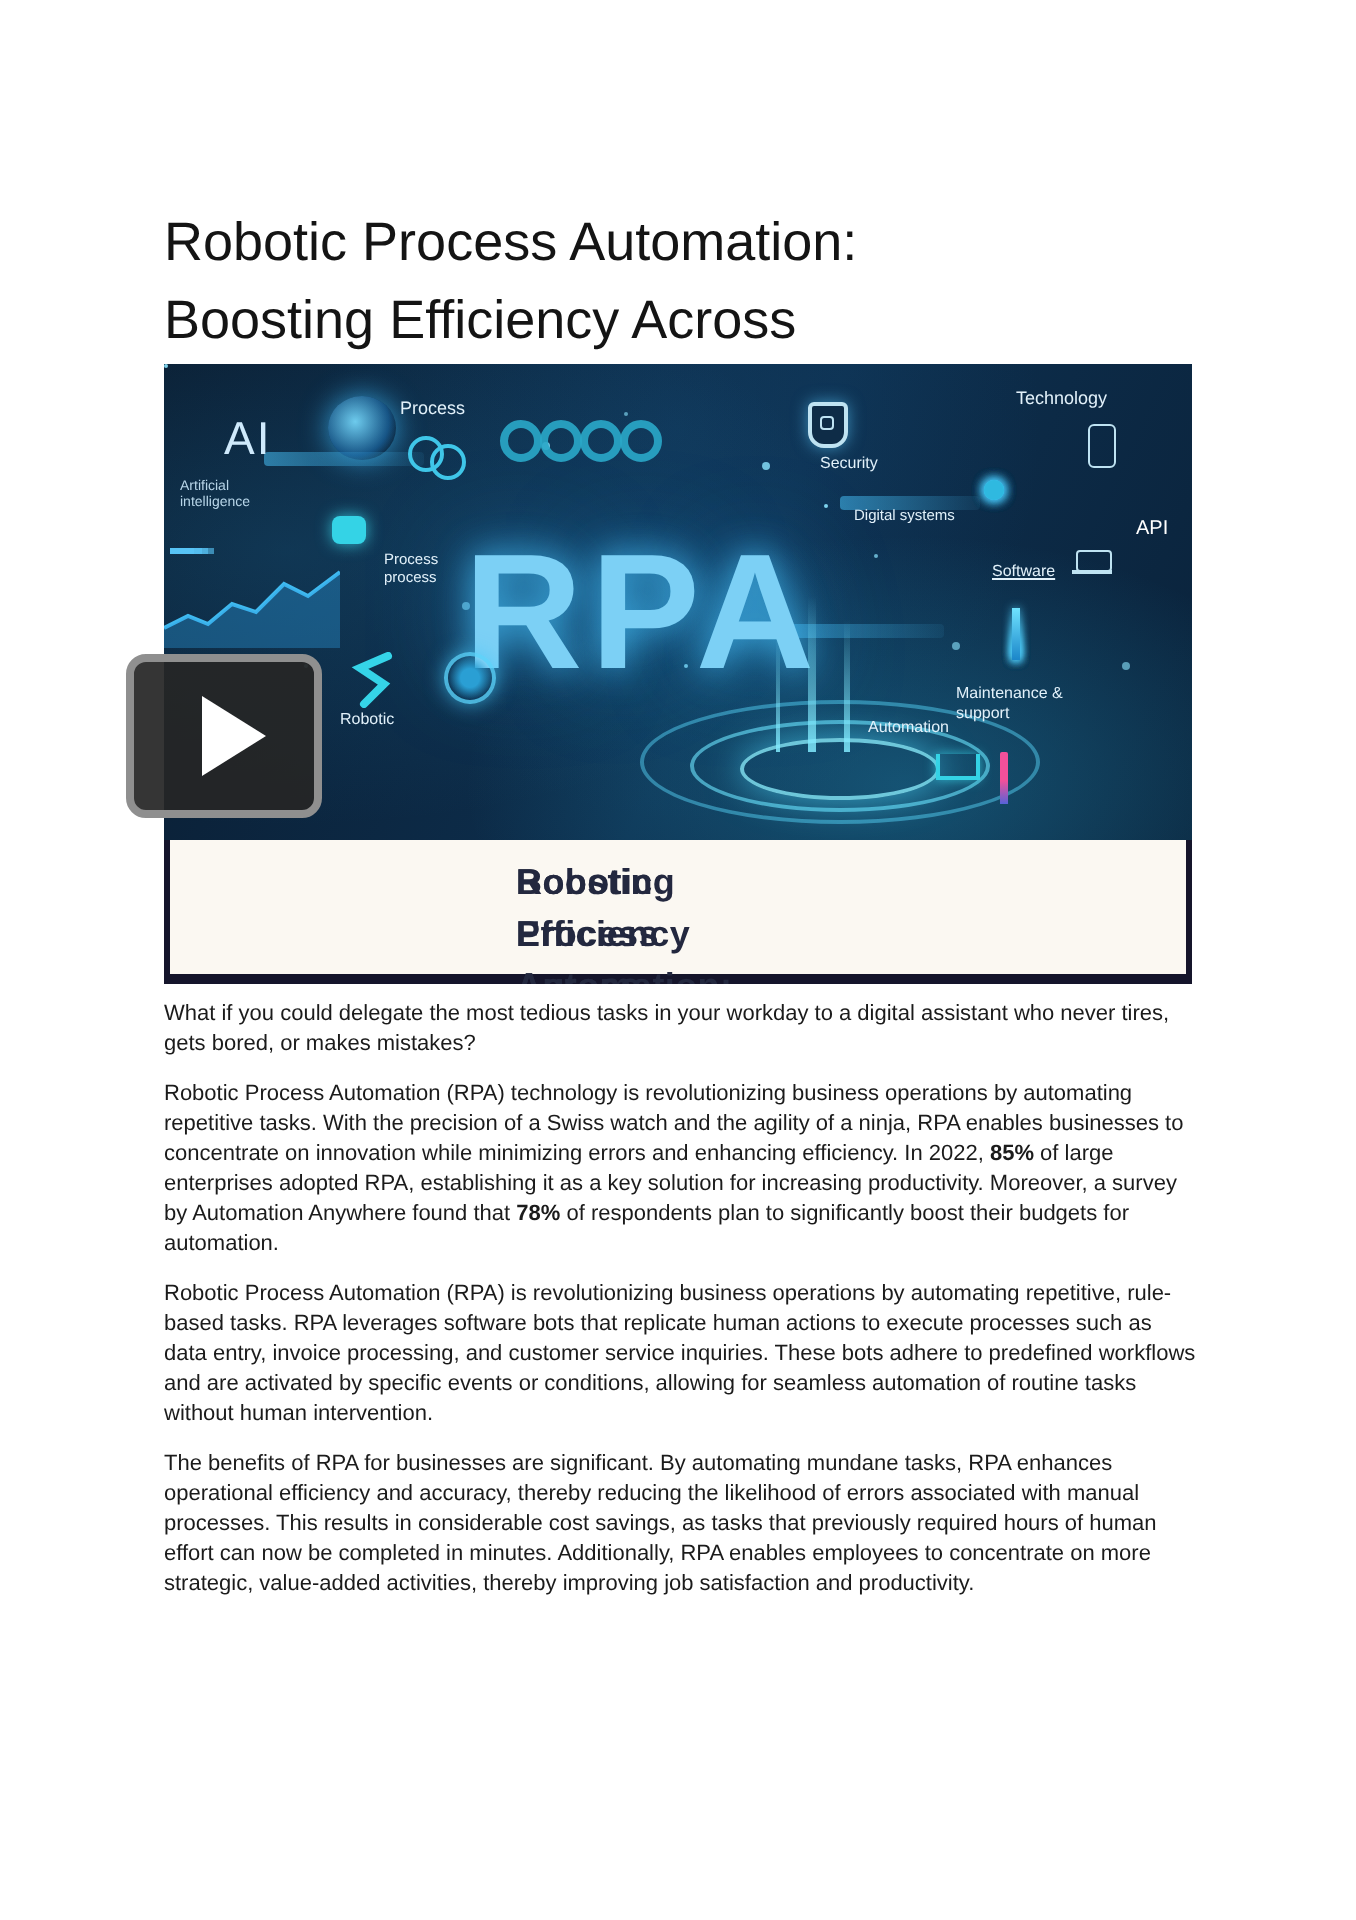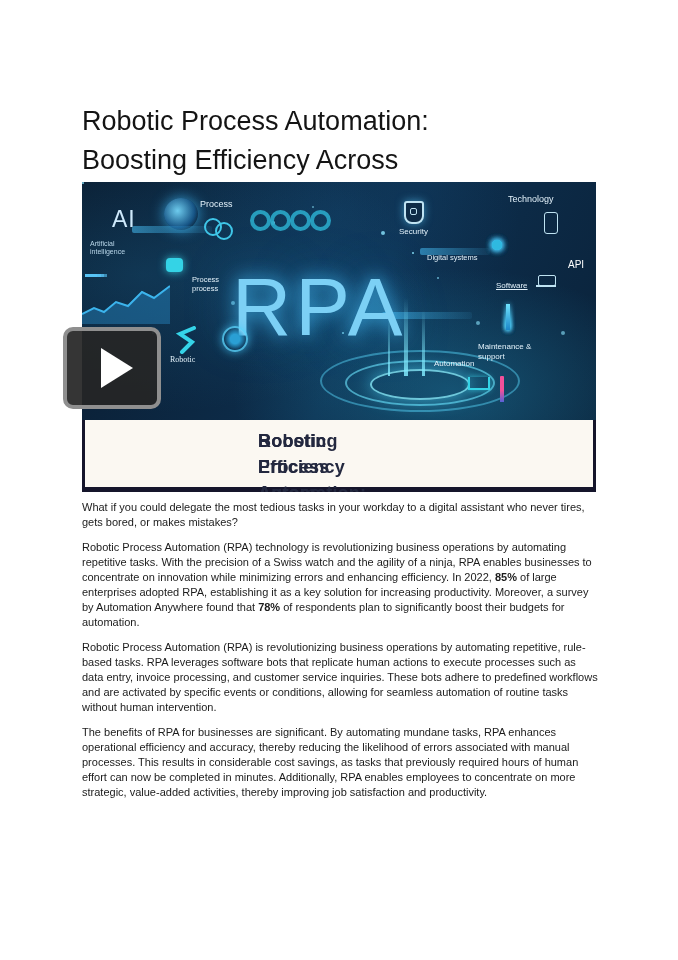--- a/index.html
+++ b/index.html
@@ -10,52 +10,52 @@
          font-size:27px;line-height:39px;color:#141414;font-weight:400;z-index:1;}
 
   
   .hero{position:absolute;left:82px;top:182px;width:514px;height:310px;overflow:hidden;z-index:2;
         background:
           radial-gradient(ellipse at 72% 68%, rgba(45,190,235,.28), transparent 42%),
           radial-gradient(ellipse at 12% 30%, rgba(35,130,180,.22), transparent 45%),
           radial-gradient(ellipse at 50% 10%, rgba(25,90,140,.25), transparent 50%),
           linear-gradient(115deg,#0a1c30 0%,#0d2f4e 52%,#0a2138 100%);}
   .hero *{position:absolute;}
-  .rpa{left:150px;top:78px;font-size:82px;font-weight:normal;letter-spacing:4px;color:#7cd0f5;
+  .rpa{left:150px;top:78px;font-size:82px;font-weight:bold;letter-spacing:4px;color:#7cd0f5;
        text-shadow:0 0 18px rgba(70,190,245,.95),0 0 46px rgba(40,150,220,.65);}
   .lbl{color:#e2f1fa;font-size:8px;white-space:nowrap;}
   .ai-big{left:30px;top:24px;font-size:23px;color:#cfeafc;letter-spacing:1px;}
   .ai-sub{left:8px;top:58px;font-size:7px;line-height:8px;color:#b7d5e8;white-space:normal;width:52px;}
   .brain{left:82px;top:16px;width:34px;height:32px;border-radius:50%;
          background:radial-gradient(circle at 40% 40%, rgba(120,220,255,.9), rgba(30,120,190,.5) 60%, transparent 75%);
          box-shadow:0 0 14px rgba(60,180,240,.8);}
   .proc-lbl{left:118px;top:17px;font-size:9px;}
   .ring{width:14px;height:14px;border:2px solid #3fc6e8;border-radius:50%;background:transparent;}
   .donut{width:13px;height:13px;border:4px solid #2aa9c9;border-radius:50%;opacity:.9;}
   .shield{left:322px;top:19px;width:16px;height:19px;background:#0e2c47;border:2px solid #bfe3f2;
           border-radius:3px 3px 8px 8px;box-shadow:0 0 8px rgba(90,200,250,.6);}
   .shield:after{content:"";position:absolute;left:4px;top:5px;width:5px;height:5px;border:1.5px solid #bfe3f2;border-radius:2px;}
-  .sec-lbl{left:317px;top:45px;}
+  .sec-lbl{left:328px;top:45px;}
   .tech-lbl{left:426px;top:12px;font-size:9px;}
   .phone{left:462px;top:30px;width:12px;height:20px;border:1.5px solid #bfe3f2;border-radius:3px;}
   .stat-row{left:410px;top:58px;display:flex;gap:10px;}
   .stat-row i{display:block;width:10px;height:10px;border-radius:50%;background:#2fb9e0;box-shadow:0 0 6px rgba(70,200,250,.9);}
   .dig-lbl{left:345px;top:71px;font-size:7.5px;}
   .api-lbl{left:486px;top:77px;font-size:10px;font-weight:normal;color:#ffffff;}
   .laptop{left:456px;top:93px;width:16px;height:9px;border:1.5px solid #bfe3f2;border-radius:2px;}
   .laptop:after{content:"";position:absolute;left:-3px;top:9px;width:20px;height:2px;background:#bfe3f2;}
   .soft-lbl{left:414px;top:99px;text-decoration:underline;}
   .bars-cyan{left:424px;top:122px;display:flex;align-items:flex-end;gap:2px;height:26px;}
   .bars-cyan i{display:block;width:4px;background:linear-gradient(to top,#1b86c9,#6fe3ff);box-shadow:0 0 5px rgba(80,210,255,.8);}
   .bp-lbl{left:110px;top:93px;font-size:7.5px;line-height:9px;white-space:normal;width:46px;}
   .robohead{left:84px;top:76px;width:17px;height:14px;background:#34d3e6;border-radius:4px;box-shadow:0 0 8px rgba(60,220,240,.8);}
   .area-chart{left:0;top:86px;}
   .eq{left:3px;top:92px;display:flex;flex-direction:column;gap:2px;}
   .eq i{display:block;height:3px;background:rgba(90,200,250,.6);}
-  .robotic-lbl{left:88px;top:173px;font-family:Liberation Serif, serif;}
+  .robotic-lbl{left:88px;top:173px;}
   .arm{left:92px;top:144px;}
   .robohead2{left:140px;top:144px;width:22px;height:22px;border:2px solid rgba(90,210,250,.8);border-radius:50%;
              background:radial-gradient(circle,#2a9fd4 30%,transparent 70%);box-shadow:0 0 10px rgba(70,200,250,.7);}
   .platform{border:2px solid rgba(90,220,255,.45);border-radius:50%;}
   .beam{background:linear-gradient(to top,rgba(130,235,255,.85),transparent);width:4px;}
   .auto-lbl{left:352px;top:177px;}
   .auto-icon{left:386px;top:195px;width:18px;height:11px;border-bottom:2px solid #34d3e6;border-left:2px solid #34d3e6;border-right:2px solid #34d3e6;box-shadow:0 0 6px rgba(60,220,240,.7);}
   .maint-lbl{left:396px;top:160px;line-height:10px;white-space:normal;width:64px;}
   .bars-pink{left:418px;top:190px;display:flex;align-items:flex-end;gap:3px;height:30px;}
   .bars-pink i{display:block;width:4px;background:linear-gradient(to bottom,#f2509a 55%,#5563d8);border-radius:1px;}

